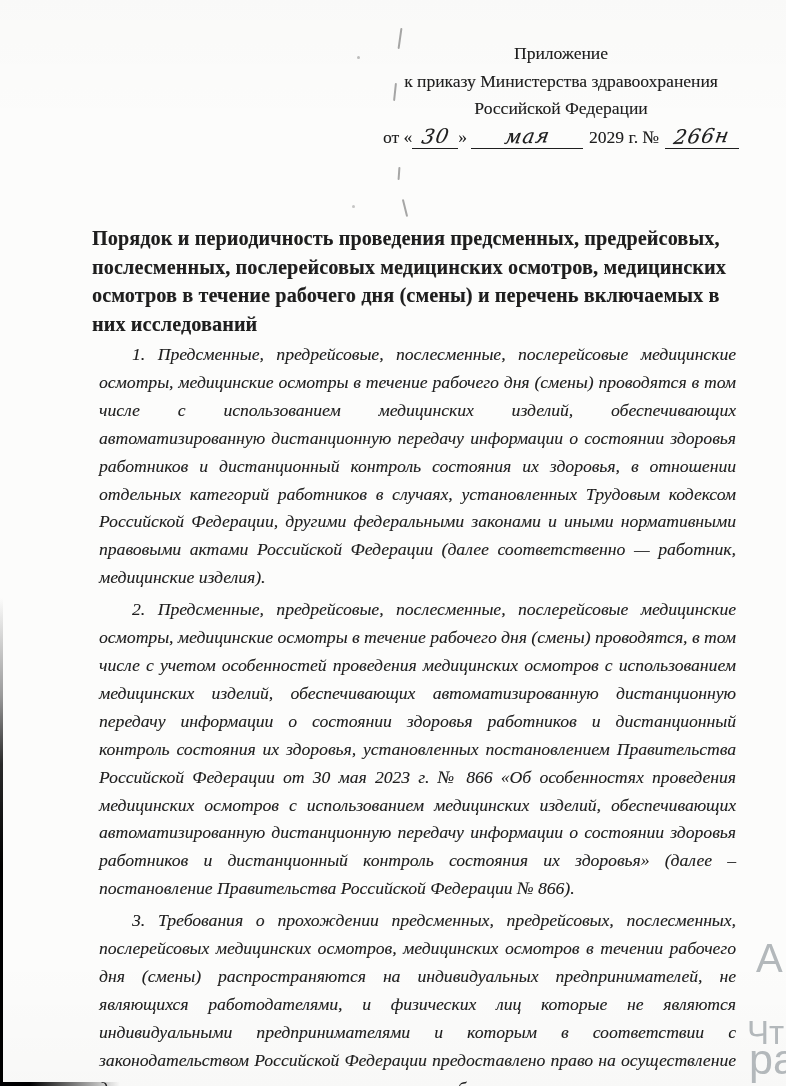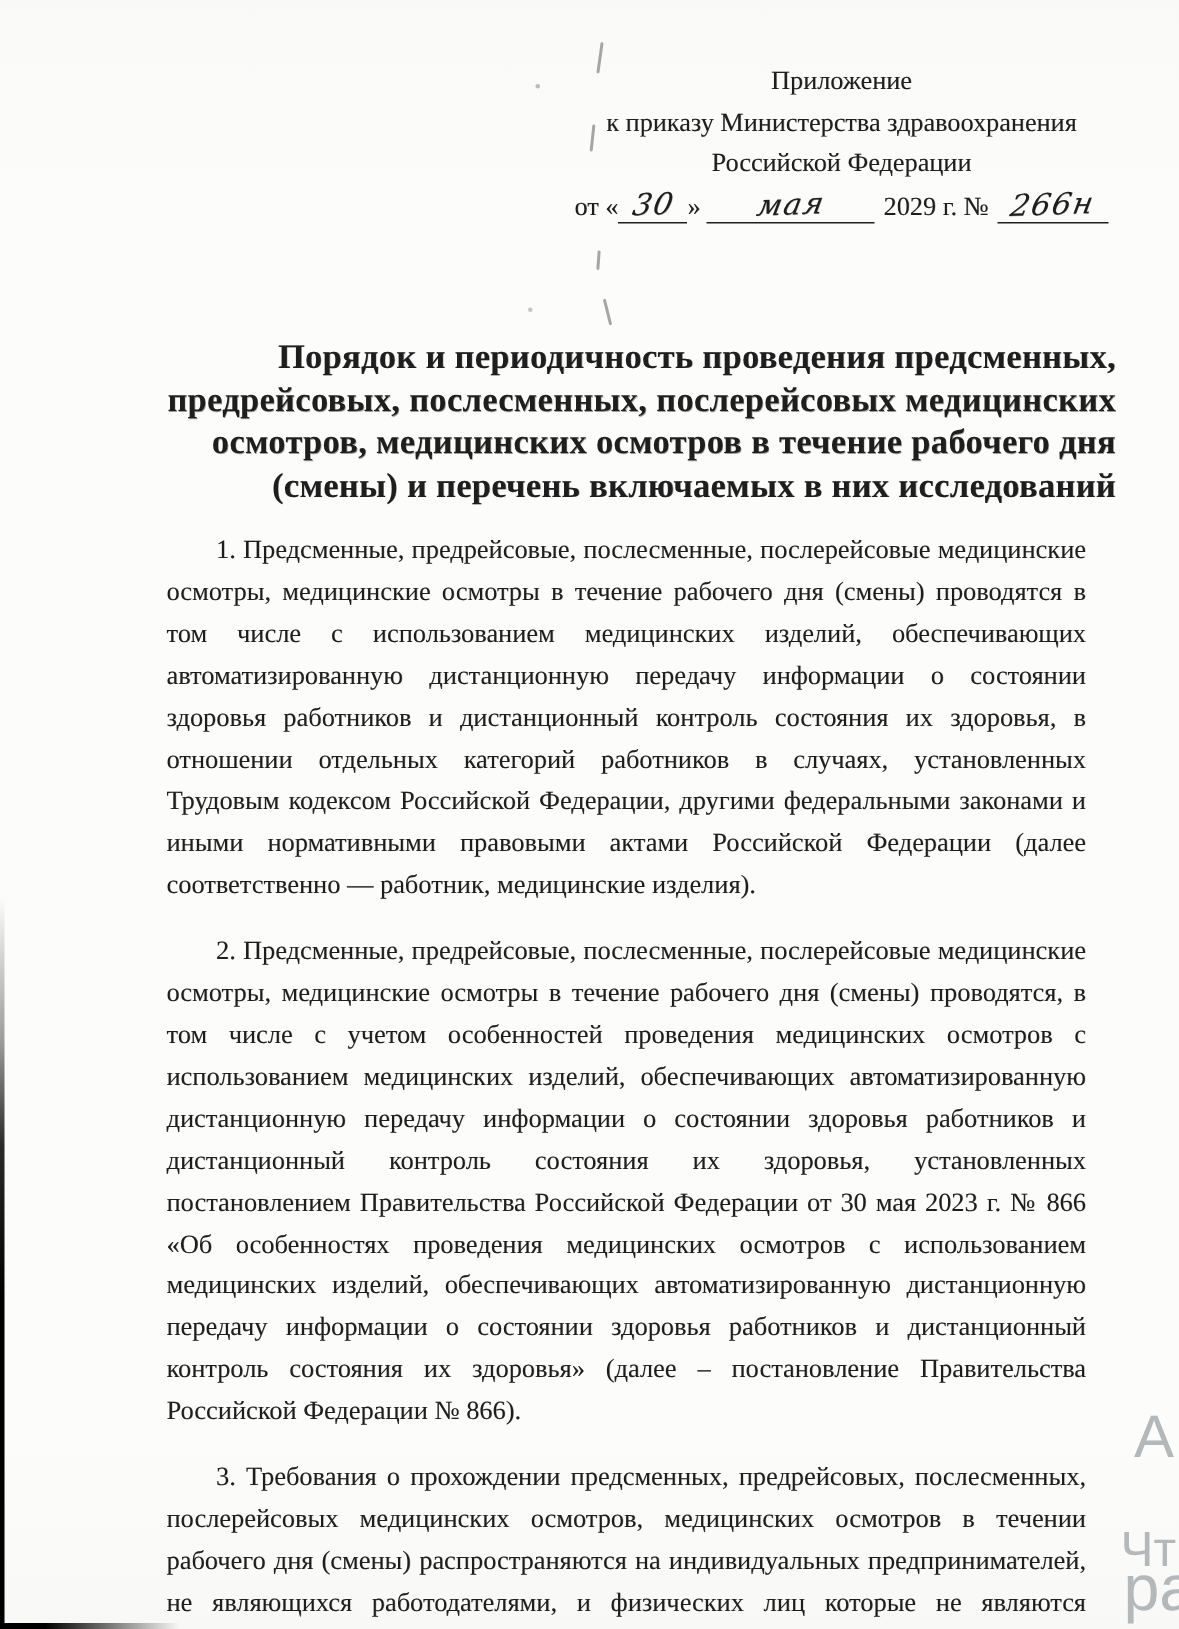--- a/index.html
+++ b/index.html
@@ -33,30 +33,30 @@
   .blank.day{min-width:46px;}
   .blank.month{min-width:112px;margin:0 6px 0 4px;}
   .blank.num{min-width:74px;margin-left:6px;}
   .hand{
     display:inline-block;font-family:"DejaVu Serif", serif;
     font-style:italic;font-size:20px;letter-spacing:1px;
     transform:skewX(-12deg) rotate(-2deg);
   }
   .title{
     position:absolute;top:224px;left:92px;width:652px;
-    text-align:right;font-weight:bold;font-size:23px;line-height:28.5px;
+    text-align:left;font-weight:bold;font-size:20px;line-height:28.5px;
     letter-spacing:0.2px;
     text-shadow:0.4px 0.4px 0 rgba(20,20,20,0.4);
   }
   .bodytext{
     position:absolute;top:337px;left:95px;width:645px;
     font-size:17.6px;line-height:27.9px;text-align:justify;text-align-last:left;
     text-shadow:0.3px 0.3px 0 rgba(25,25,25,0.32);
   }
-  .bodytext p{margin:16px;text-indent:33px;}
+  .bodytext p{margin:4px;text-indent:33px;font-style:italic;}
   
   .overlay-fragment{
     position:absolute;font-family:"Liberation Sans", sans-serif;
     color:var(--overlay_text);white-space:nowrap;
   }
   #ov1{top:936px;left:756px;font-size:40px;}
   #ov2{top:990px;left:747px;font-size:33px;margin-top:24px;}
   #ov3{top:1035px;left:749px;font-size:43px;}
   
   .left-edge-shadow{

